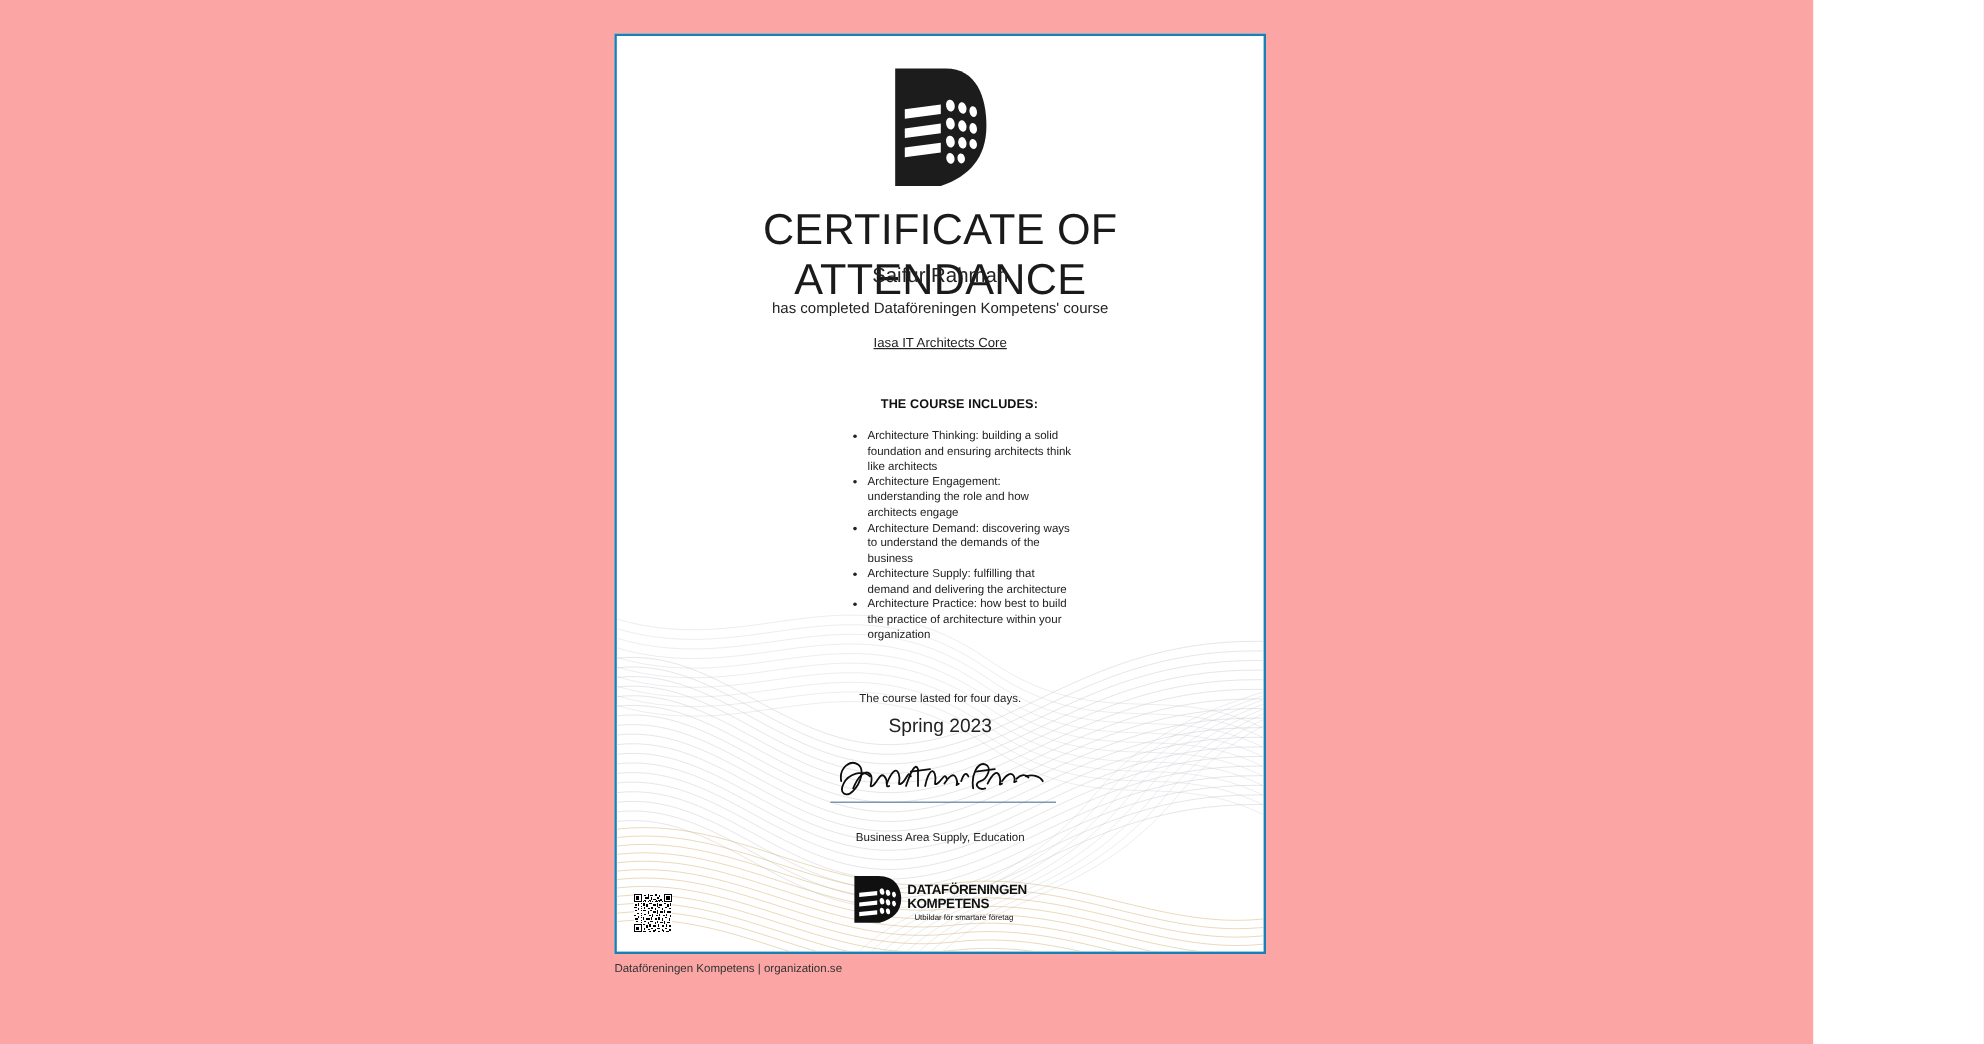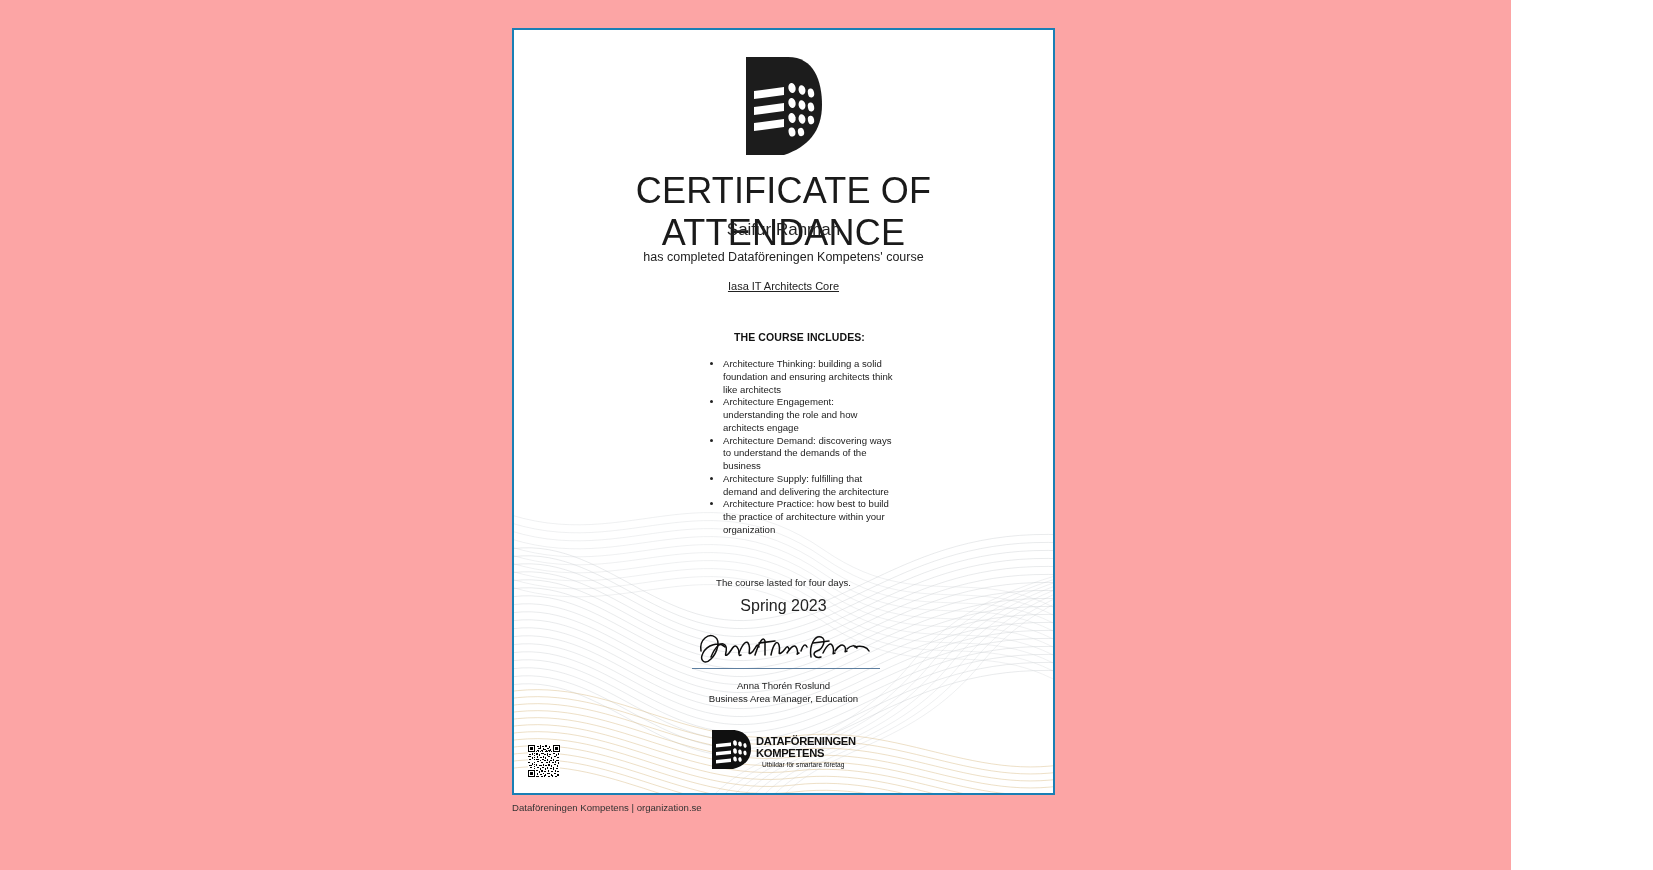--- a/index.html
+++ b/index.html
@@ -243,22 +243,21 @@
           <path d="M124 18 L140 16"></path>
           <path d="M134 28 C138 20, 142 16, 144 22 C146 28, 142 30, 146 28"></path>
           <path d="M146 26 C150 20, 154 18, 156 22 C158 26, 154 28, 158 26"></path>
           <path d="M158 24 C162 20, 166 20, 168 23"></path>
           <path d="M166 22 C172 20, 178 22, 180 26"></path>
         </g>
       </svg>
     </div>
     <div class="sig-line"></div>
 
-    <div class="sig-name">Anna Thorén Roslund</div>
-    <div class="sig-title">Business Area Manager, Education</div>
+    <div class="sig-title">Business Area Supply, Education</div>
 
     <div class="brand">
       <svg width="148" height="44" viewBox="0 0 148 44" xmlns="http://www.w3.org/2000/svg">
 
         <g>
           <path d="M2 4 L22 4 C36 4 41 14 41 23 C41 34 34 40 23 43 L2 43 Z" fill="#101010"></path>
           <g fill="#ffffff">
             <path d="M6 18 L21 16.5 L21 20 L6 21.5 Z"></path>
             <path d="M6 26 L21 24.5 L21 28 L6 29.5 Z"></path>
             <path d="M6 34 L21 32.5 L21 36 L6 37.5 Z"></path>

